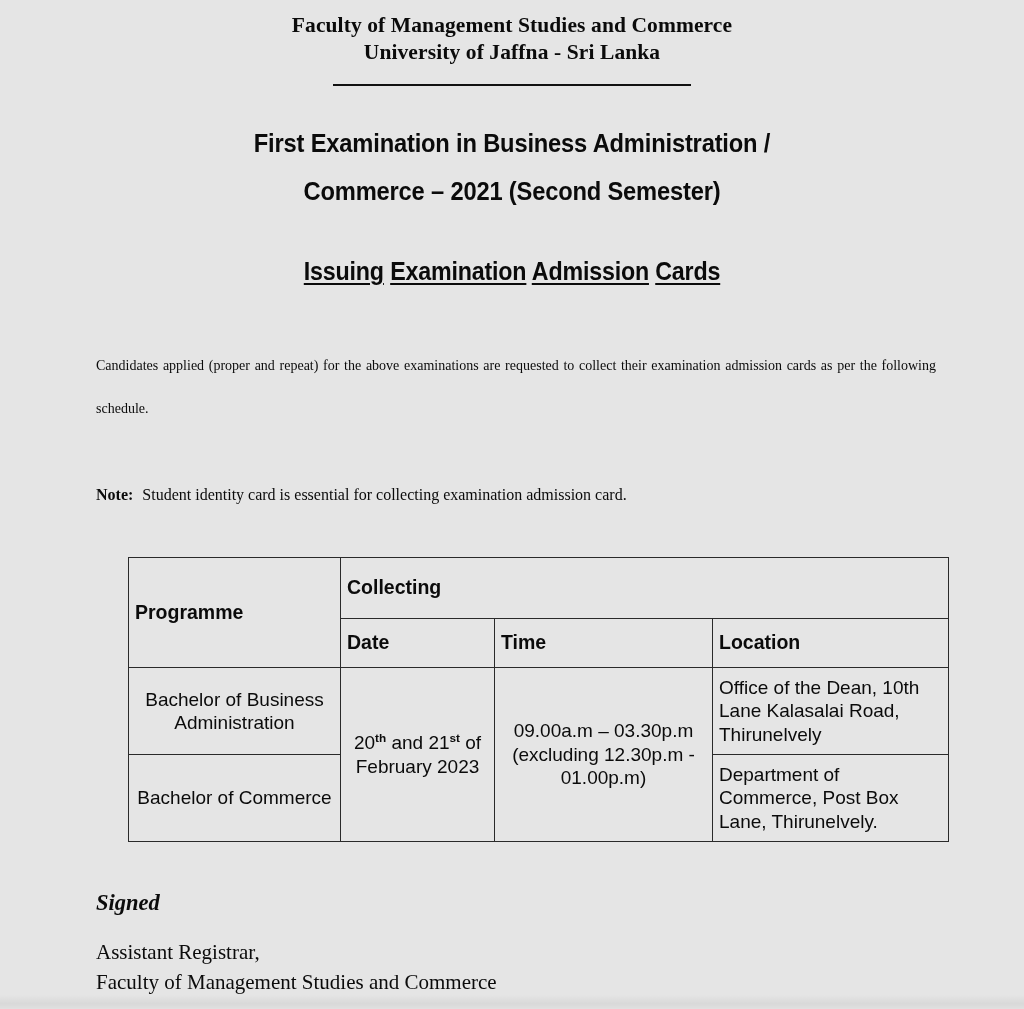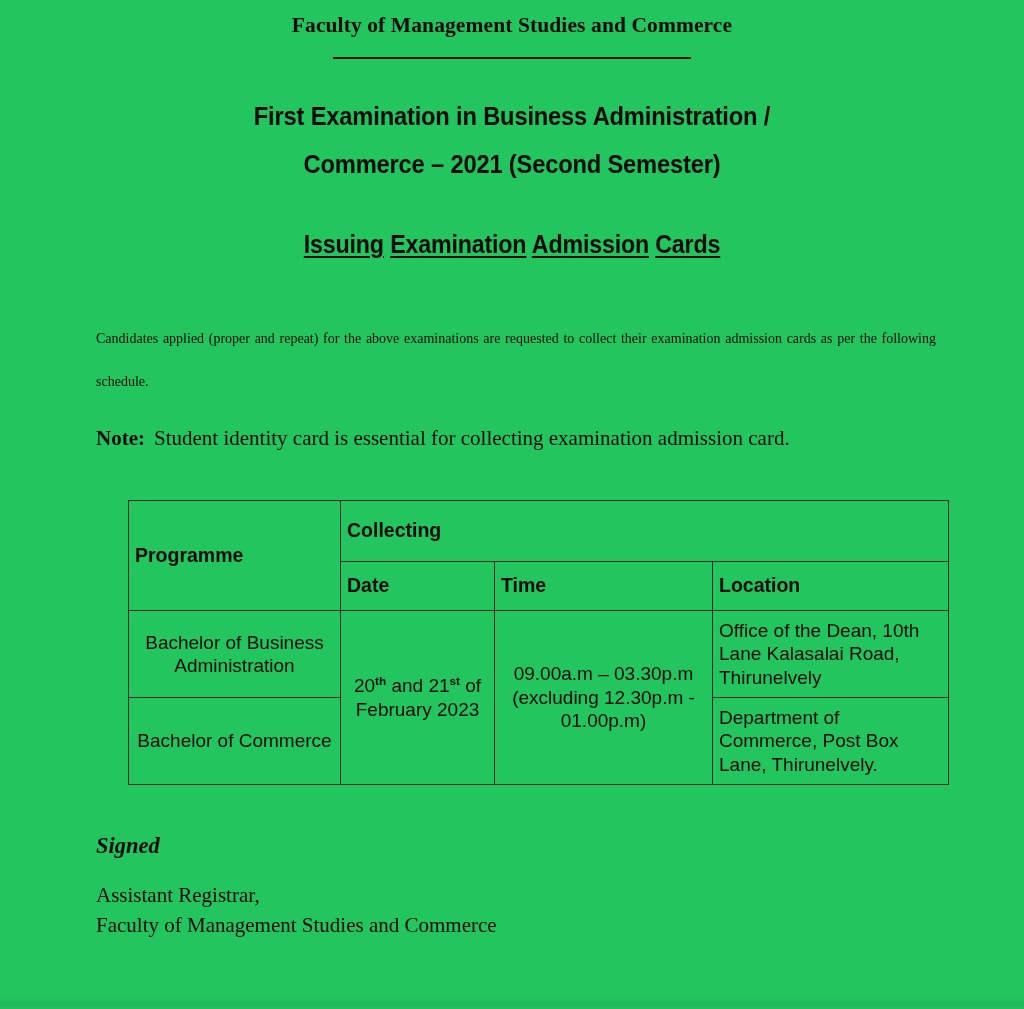--- a/index.html
+++ b/index.html
@@ -15,21 +15,21 @@
     overflow: hidden;
     font-family: "Liberation Serif", "DejaVu Serif", serif;
     color: #0b0b0b;
     -webkit-font-smoothing: antialiased;
   }
 
   .page {
     position: relative;
     width: 1024px;
     height: 1009px;
-    background: #22c55e;
+    background: #e5e5e5;
     box-sizing: border-box;
   }
 
   
   .letterhead {
     padding-top: 12px;
     text-align: center;
   }
   .letterhead-line {
     font-family: "Liberation Serif", "DejaVu Serif", serif;
@@ -87,22 +87,22 @@
     padding-left: 8px;
   }
   .para {
     margin-top: 58px;
     font-size: 14px;
     line-height: 43px;
     text-align: justify;
     text-justify: inter-word;
   }
   .note {
-    margin-top: 20px;
-    font-size: 21px;
+    margin-top: 50px;
+    font-size: 16px;
     line-height: 30px;
   }
   .note .note-label {
     font-weight: bold;
     margin-right: 9px;
   }
 
   
   .table-wrap {
     margin-top: 47px;
@@ -183,20 +183,21 @@
     pointer-events: none;
   }
 </style>
 </head>
 <body>
 
 <div class="page">
 
   <div class="letterhead">
     <div class="letterhead-line">Faculty of Management Studies and Commerce</div>
+    <div class="letterhead-line">University of Jaffna - Sri Lanka</div>
     <div class="rule-wrap">
       <span class="rule"></span>
     </div>
   </div>
 
   <div class="exam-title">
     <div>First Examination in Business Administration /</div>
     <div>Commerce – 2021 (Second Semester)</div>
   </div>
 

